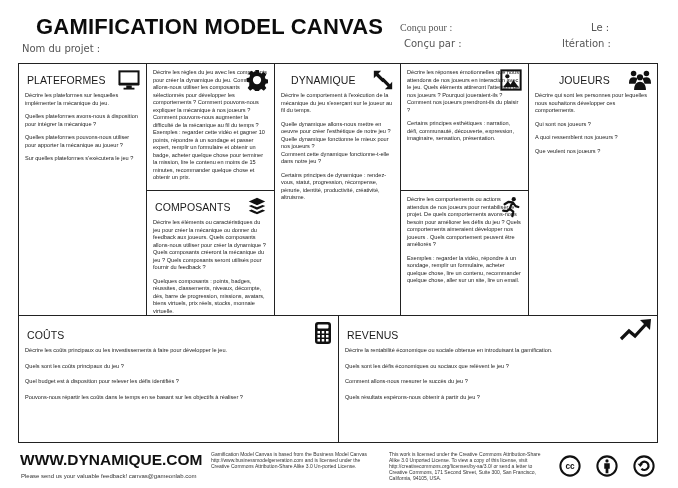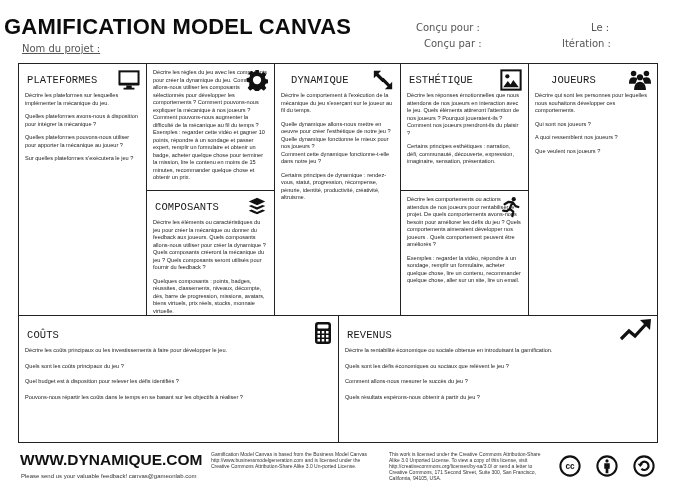--- a/index.html
+++ b/index.html
@@ -1,43 +1,43 @@
 <!DOCTYPE html>
 <html><head>
 <meta charset="utf-8">
 <style>
   * { box-sizing: border-box; margin: 0; padding: 0; }
   html, body { width: 678px; height: 488px; background: #ffffff; overflow: hidden; }
   body { position: relative; font-family: "Liberation Sans", sans-serif; color: #111; }
 
-  .title { position: absolute; left: 4px; top: 14px; font-size: 22px; font-weight: bold; letter-spacing: 0.2px; color: #0c0c0c; }
-  .project { position: absolute; left: 22px; top: 43px; font-size: 10px; color: #555; font-family: "DejaVu Sans", sans-serif; text-decoration: underline; }
+  .title { position: absolute; left: 36px; top: 14px; font-size: 22px; font-weight: bold; letter-spacing: 0.2px; color: #0c0c0c; }
+  .project { position: absolute; left: 22px; top: 43px; font-size: 10px; color: #555; font-family: "DejaVu Sans", sans-serif; }
   .meta { position: absolute; font-size: 10px; color: #555; font-family: "DejaVu Sans", sans-serif; }
 
   .board { position: absolute; left: 18px; top: 63px; width: 640px; height: 380px; border: 1.5px solid #222; }
   .cell { position: absolute; border-right: 1.5px solid #222; border-bottom: 1.5px solid #222; padding: 5px 6px 4px 6px; overflow: hidden; }
-  .cell h2 { font-family: Liberation Mono, monospace; font-weight: normal; font-size: 10.5px; color: #1a1a1a; margin: 5px 0 6px 2px; letter-spacing: 0.1px; }
+  .cell h2 { font-family: Liberation Sans, sans-serif; font-weight: normal; font-size: 10.5px; color: #1a1a1a; margin: 5px 0 6px 2px; letter-spacing: 0.1px; }
   .cell p { font-size: 5.6px; line-height: 7.5px; color: #222; margin-bottom: 6px; }
   .cell p.tight { margin-bottom: 0; }
   .icon { position: absolute; top: 5px; right: 6px; width: 22px; height: 22px; }
   .icon svg { width: 100%; height: 100%; }
 
   .footer-site { position: absolute; left: 20px; top: 451px; font-size: 15.5px; font-weight: bold; color: #111; }
   .footer-mail { position: absolute; left: 21px; top: 473px; font-size: 6px; color: #333; }
   .footer-note { position: absolute; font-size: 5px; line-height: 6px; color: #333; }
   .cc { position: absolute; top: 455px; width: 22px; height: 22px; }
   .cc svg { width: 100%; height: 100%; }
 </style>
 </head>
 <body>
 
 <div class="title">GAMIFICATION MODEL CANVAS</div>
 <div class="project">Nom du projet :</div>
-<div class="meta" style="left:416px;top:22px;">Conçu pour :</div>
-<div class="meta" style="left:424px;top:38px;text-align:center;">Conçu par :</div>
+<div class="meta" style="left:400px;top:22px;font-family:Liberation Serif, serif;">Conçu pour :</div>
+<div class="meta" style="left:404px;top:38px;text-align:center;">Conçu par :</div>
 <div class="meta" style="left:591px;top:22px;">Le :</div>
 <div class="meta" style="left:562px;top:38px;">Itération :</div>
 
 <div class="board">
 
   <div class="cell" style="left:0;top:0;width:128px;height:252px;">
     <h2>PLATEFORMES</h2>
     <span class="icon" style="width:22px;height:20px;top:6px;">
       <svg viewBox="0 0 24 22">
           <rect x="1.5" y="1.5" width="21" height="14" fill="none" stroke="#111" stroke-width="2.2"></rect>
@@ -84,21 +84,20 @@
         </svg>
     </span>
     <p class="tight" style="margin-bottom:6px;">Décrire le comportement à l'exécution de la mécanique du jeu s'exerçant sur le joueur au fil du temps.</p>
     <p class="tight">Quelle dynamique allons-nous mettre en oeuvre pour créer l'esthétique de notre jeu ?</p>
     <p class="tight">Quelle dynamique fonctionne le mieux pour nos joueurs ?</p>
     <p>Comment cette dynamique fonctionne-t-elle dans notre jeu ?</p>
     <p>Certains principes de dynamique : rendez-vous, statut, progression, récompense, pénurie, identité, productivité, créativité, altruisme.</p>
   </div>
 
   <div class="cell" style="left:382px;top:0;width:128px;height:127px;">
-    <h2>ESTHÉTIQUE</h2>
     <span class="icon">
       <svg viewBox="0 0 24 24">
           <rect x="1.5" y="1.5" width="21" height="21" fill="none" stroke="#111" stroke-width="2.2"></rect>
           <circle cx="8" cy="8" r="2.3" fill="#111"></circle>
           <path fill="#111" d="M3.5 20l5-7 3 4 3-5 6 8z"></path>
         </svg>
     </span>
     <p>Décrire les réponses émotionnelles que nous attendons de nos joueurs en interaction avec le jeu. Quels éléments attireront l'attention de nos joueurs ? Pourquoi joueraient-ils ? Comment nos joueurs prendront-ils du plaisir ?</p>
     <p>Certains principes esthétiques : narration, défi, communauté, découverte, expression, imaginaire, sensation, présentation.</p>
   </div>
@@ -108,21 +107,21 @@
       <svg viewBox="0 0 24 24">
           <circle cx="15" cy="3.5" r="2.3" fill="#111"></circle>
           <path fill="none" stroke="#111" stroke-width="2.4" stroke-linecap="round" stroke-linejoin="round" d="M5 9l4-2.5 5 0.5 3 4 3 1M13.5 7l-3 7 4 3 -1 5M10.5 14l-3 2.5-4-0.5"></path>
         </svg>
     </span>
     <p>Décrire les comportements ou actions attendus de nos joueurs pour rentabiliser le projet. De quels comportements avons-nous besoin pour améliorer les défis du jeu ? Quels comportements aimeraient développer nos joueurs . Quels comportement peuvent être améliorés ?</p>
     <p>Exemples : regarder la vidéo, répondre à un sondage, remplir un formulaire, acheter quelque chose, lire un contenu, recommander quelque chose, aller sur un site, lire un email.</p>
   </div>
 
   <div class="cell" style="left:510px;top:0;width:128px;height:252px;border-right:none;">
-    <h2 style="margin-left:16px;">JOUEURS</h2>
+    <h2 style="margin-left:24px;">JOUEURS</h2>
     <span class="icon">
       <svg viewBox="0 0 24 24">
           <circle cx="5" cy="5" r="3" fill="#111"></circle>
           <circle cx="19" cy="5" r="3" fill="#111"></circle>
           <path fill="#111" d="M0 15c0-4 2-6 5-6s4 1 4 2l-2 5H0z"></path>
           <path fill="#111" d="M24 15c0-4-2-6-5-6s-4 1-4 2l2 5h7z"></path>
           <circle cx="12" cy="9" r="3.4" fill="#111"></circle>
           <path fill="#111" d="M5.5 23c0-6 3-9 6.5-9s6.5 3 6.5 9z"></path>
         </svg>
     </span>

